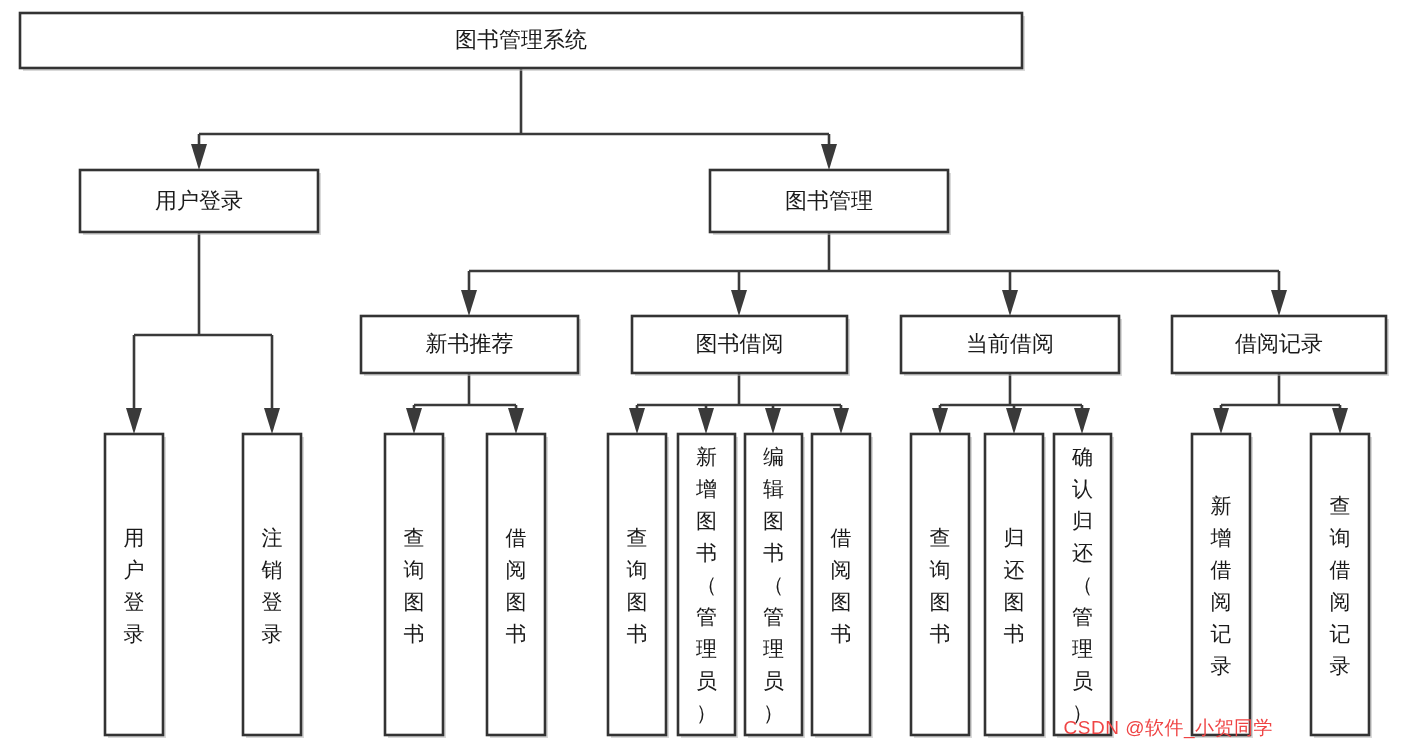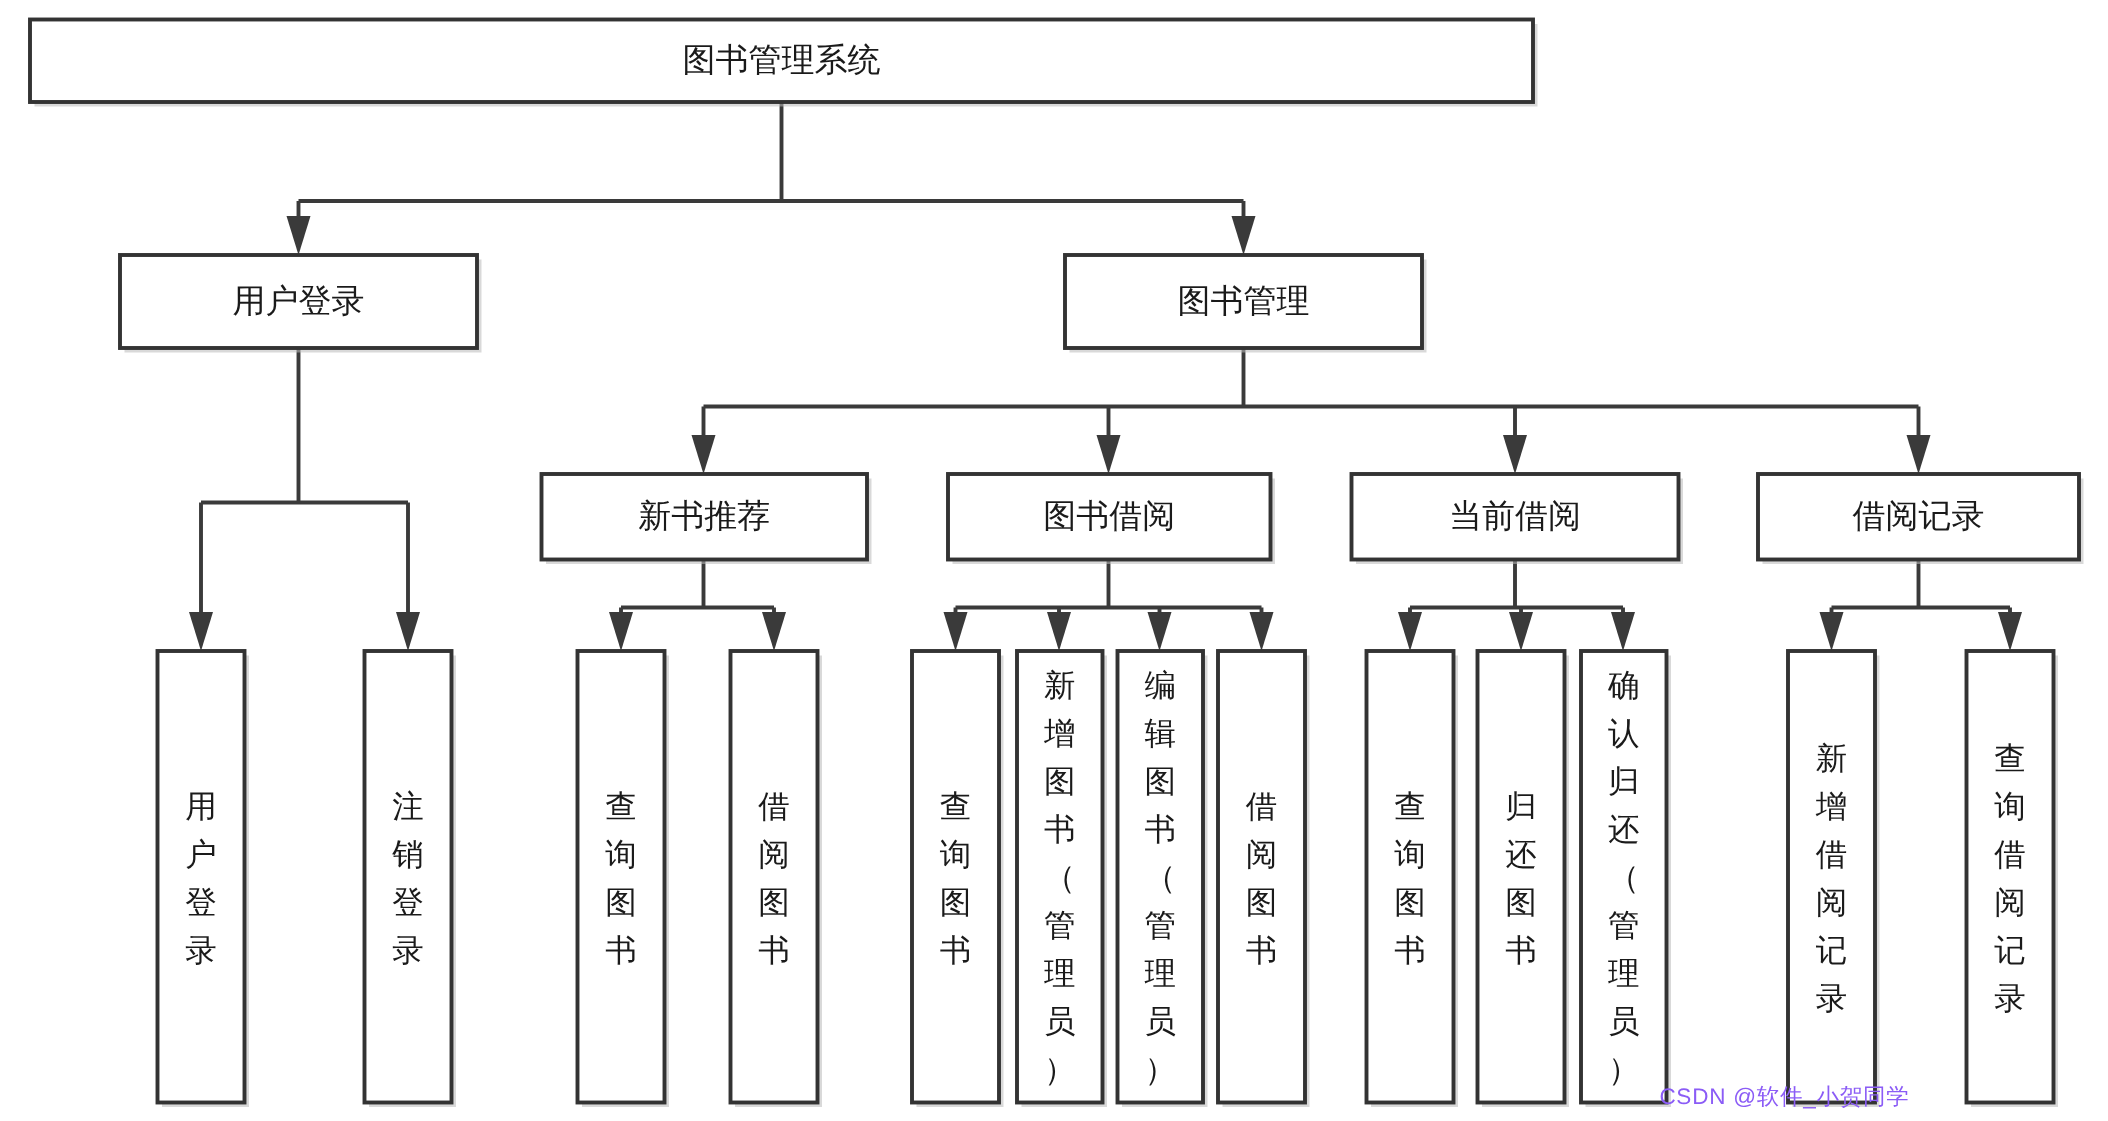--- a/index.html
+++ b/index.html
@@ -57,22 +57,22 @@
     font-family: "Liberation Sans", "DejaVu Sans", sans-serif;
     font-size: 21px;
     fill: #1a1a1a;
     text-anchor: middle;
   }
   .watermark-text {
     position: absolute;
     right: 10px;
     bottom: 6px;
     font-family: "Liberation Sans", "DejaVu Sans", sans-serif;
-    font-size: 15px;
-    color: #8b5cf6;
+    font-size: 19px;
+    color: #ef4444;
     white-space: nowrap;
     letter-spacing: 0.5px;
     user-select: none;
   }
 </style>
 </head>
 <body>
 
 <div id="diagram-root">
   <svg class="diagram-canvas" id="diagram-svg" viewBox="0 0 1405 747" xmlns="http://www.w3.org/2000/svg">

